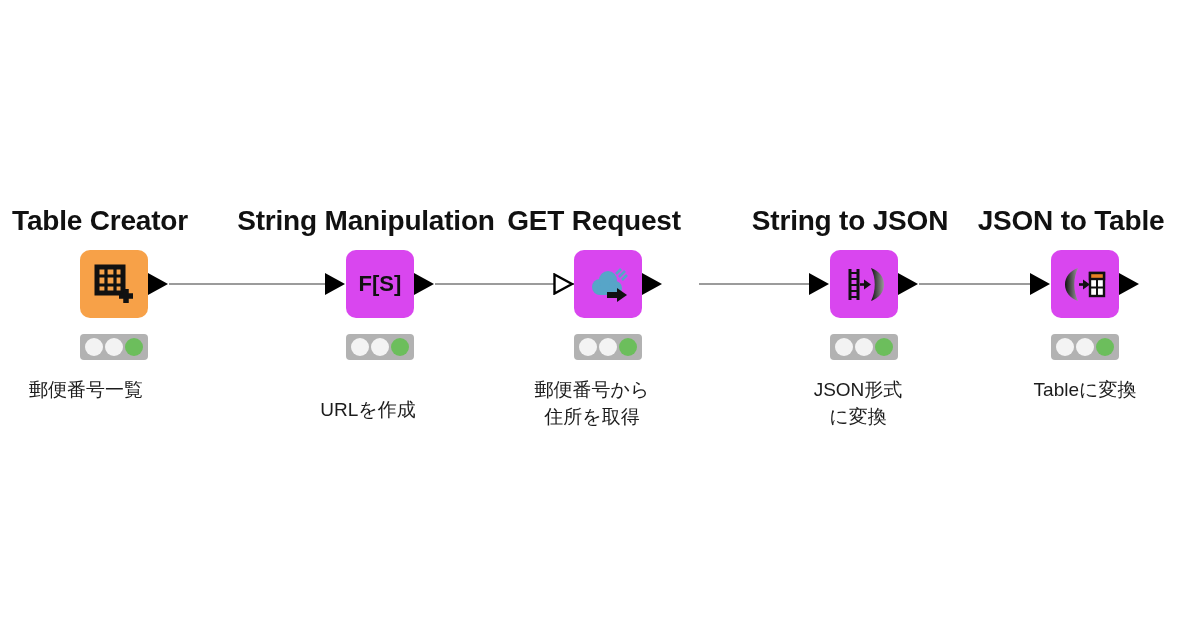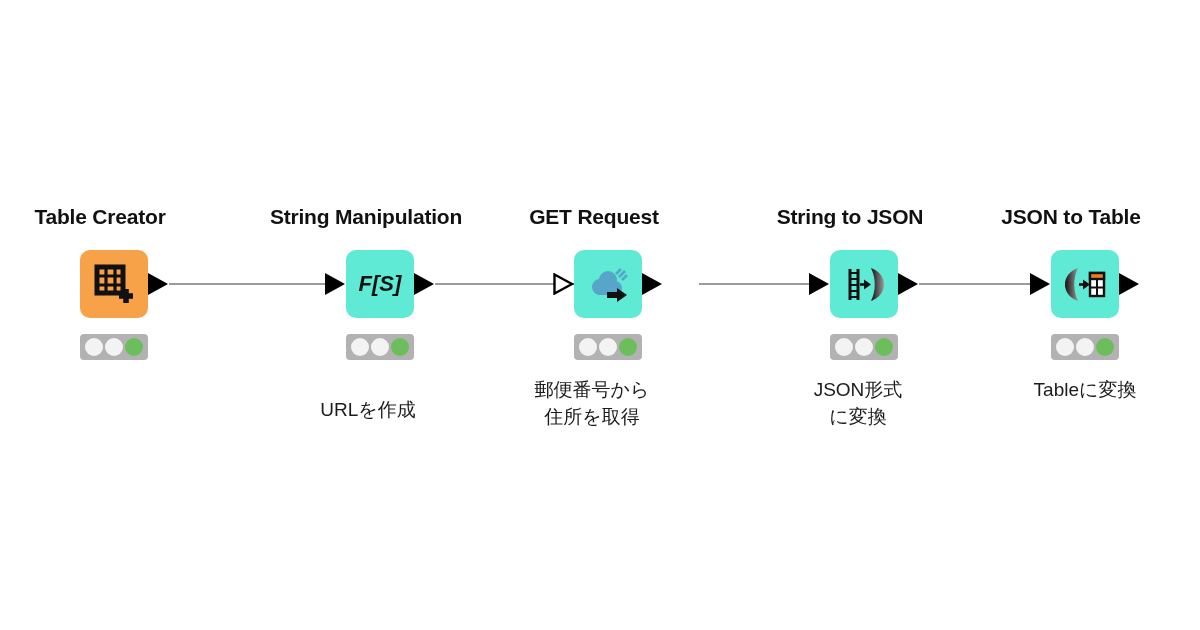--- a/index.html
+++ b/index.html
@@ -9,29 +9,29 @@
     font-family:"Liberation Sans", sans-serif;
   }
   .canvas{position:absolute;inset:0;}
 
   .node{position:absolute;top:0;width:68px;height:630px;}
 
   .node-title{
     position:absolute;top:205px;left:50%;
     transform:translateX(calc(-50% - 14px));
     white-space:nowrap;
-    font-size:21px;font-weight:bold;color:#111;letter-spacing:-0.2px;
+    font-size:28px;font-weight:bold;color:#111;letter-spacing:-0.2px;
   }
 
   .node-body{
     position:absolute;top:250px;left:0;width:68px;height:68px;
     border-radius:10px;
     display:flex;align-items:center;justify-content:center;
   }
-  .body-yellow{background:#5eead4;font-style:italic;}
+  .body-yellow{background:#d946ef;}
   .body-orange{background:#f7a148;}
 
   .port{position:absolute;top:273px;width:21px;height:22px;}
   .port-in{left:-21px;}
   .port-out{left:68px;}
   .tri-filled{
     width:0;height:0;
     border-top:11px solid transparent;border-bottom:11px solid transparent;
     border-left:20px solid #000;
   }
@@ -78,20 +78,24 @@
         <path d="M27 34 H41 M34 27 V41" stroke="#111" stroke-width="5.5" fill="none"></path>
       </svg>
     </div>
     <div class="port port-out">
         <div class="tri-filled"></div>
       </div>
     <div class="traffic">
       <span class="light light-1 light-off"></span>
       <span class="light light-2 light-off"></span>
       <span class="light light-3 light-on"></span>
+    </div>
+    <div class="anno" style="transform:translateX(calc(-50% - 28px));">
+      <div>郵便番号一覧</div>
+      <div></div>
     </div>
   </div>
 
   <div class="node" style="left:346px;">
     <div class="node-title">String Manipulation</div>
     <div class="node-body body-yellow">
       <span class="fsicon">F[S]</span>
     </div>
     <div class="port port-in">
         <div class="tri-filled"></div>

